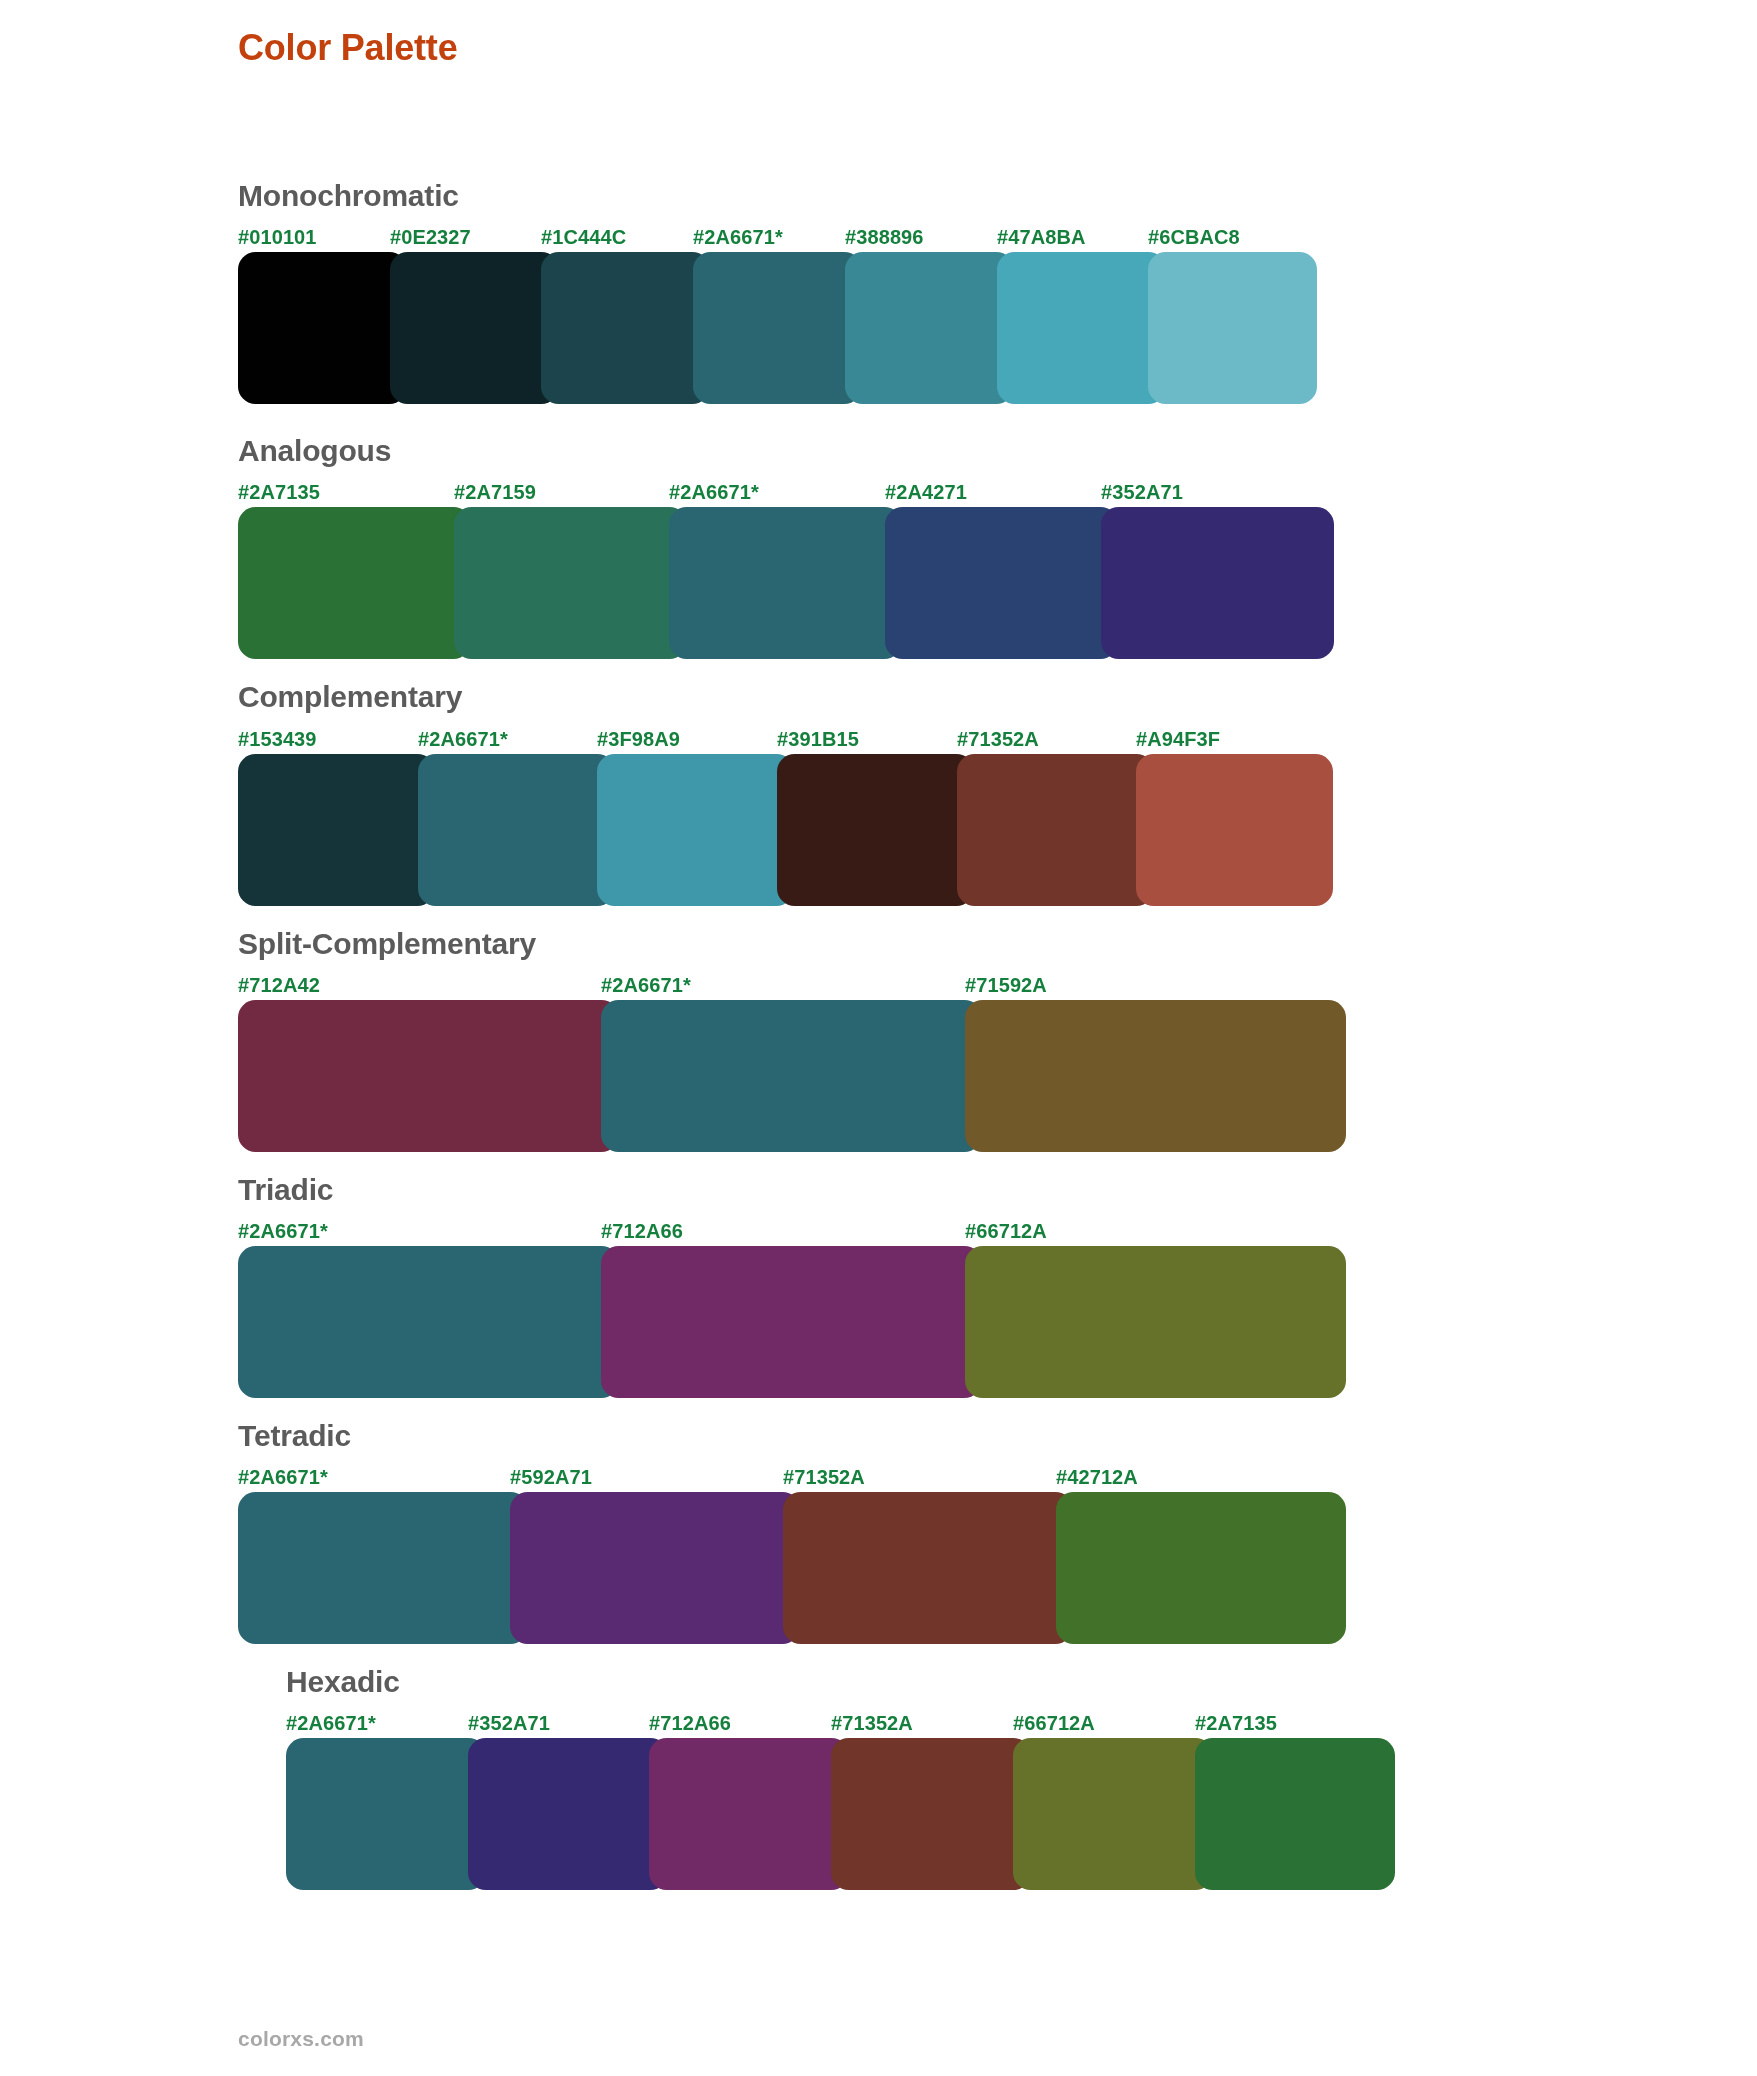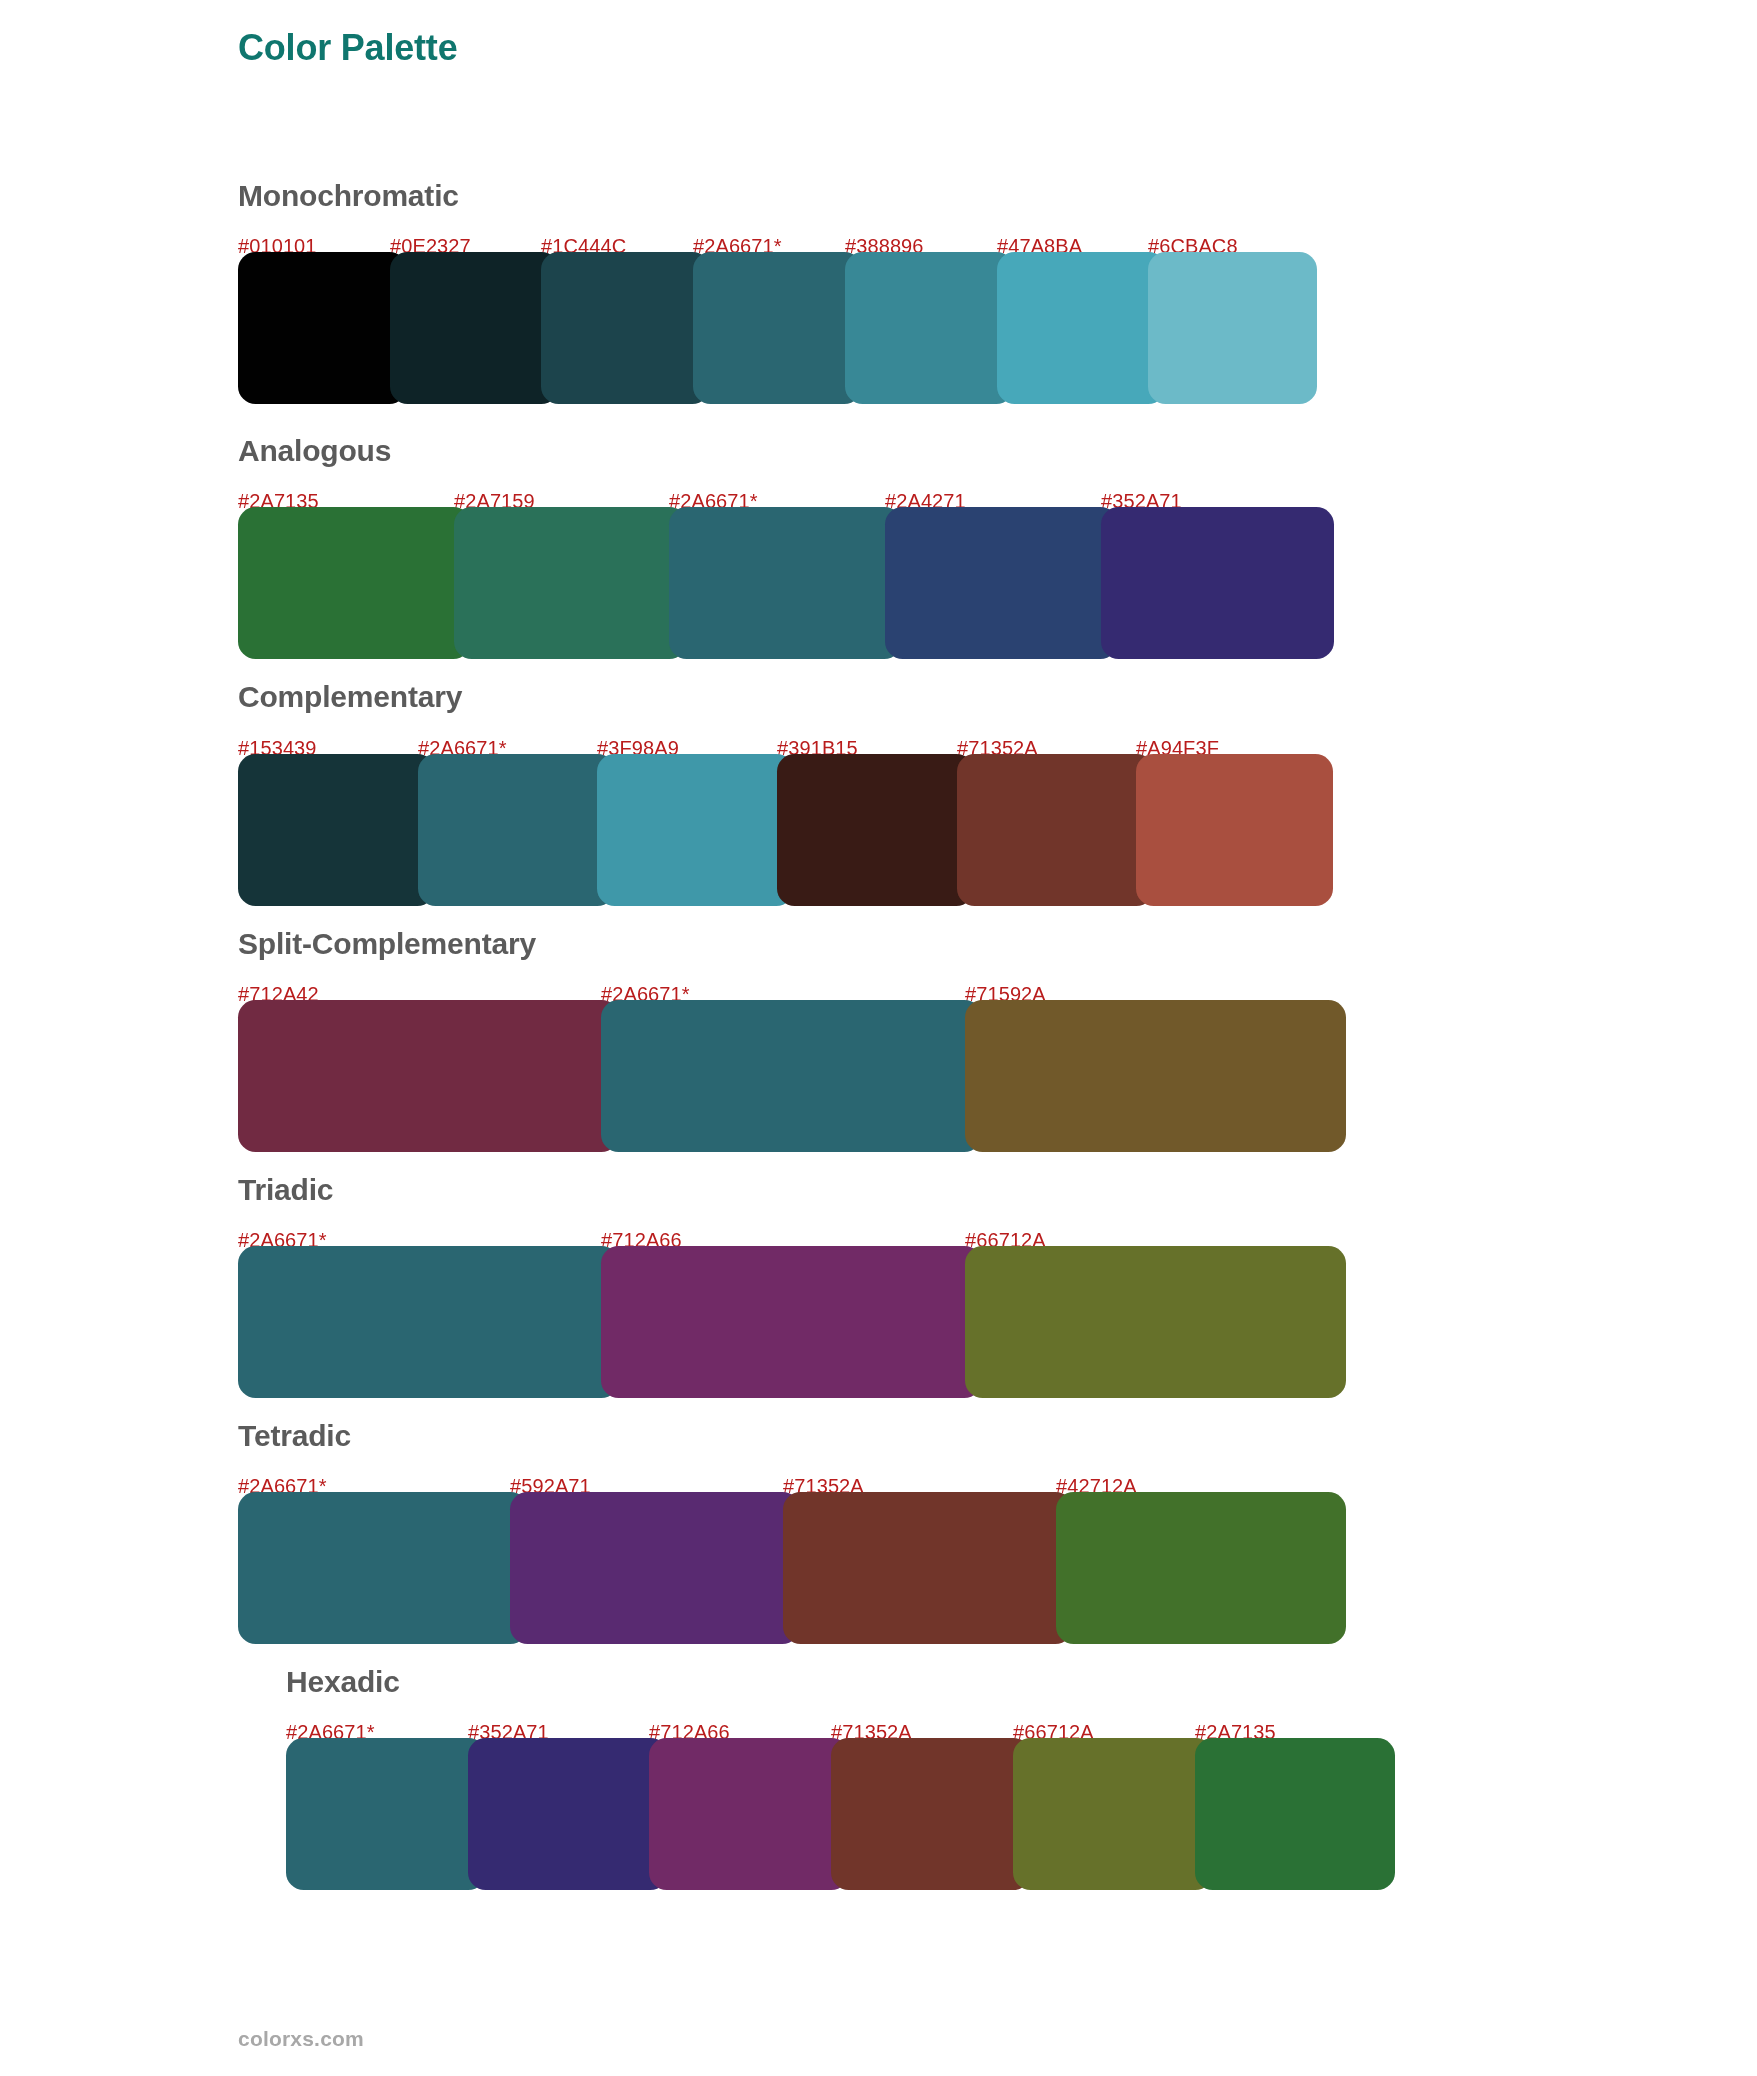--- a/index.html
+++ b/index.html
@@ -34,21 +34,21 @@
     font-weight: bold;
     color: #2b2b2b;
     letter-spacing: -0.3px;
     line-height: 1.12;
     margin: 0;
     white-space: nowrap;
   }
   .page-subtitle {
     font-size: 36px;
     font-weight: bold;
-    color: #0f766e;
+    color: #c2410c;
     letter-spacing: -0.2px;
     line-height: 1.15;
     margin: 12.8px 0 0 0;
   }
 
   .sections {
     position: absolute;
     left: 0;
     top: 179px;
     width: 1542px;
@@ -70,24 +70,24 @@
     margin: 0 0 11.2px 0;
   }
 
   .labels-row {
     position: relative;
     height: 29px;
     margin-left: 238px;
   }
   .swatch-label {
     position: absolute;
-    top: 12px;
+    top: 3px;
     font-size: 20px;
-    font-weight: normal;
-    color: #b91c1c;
+    font-weight: bold;
+    color: #15803d;
     letter-spacing: 0.1px;
     white-space: nowrap;
   }
 
   .swatches-row {
     position: relative;
     margin-left: 238px;
     height: 152px;
   }
   .swatch {

